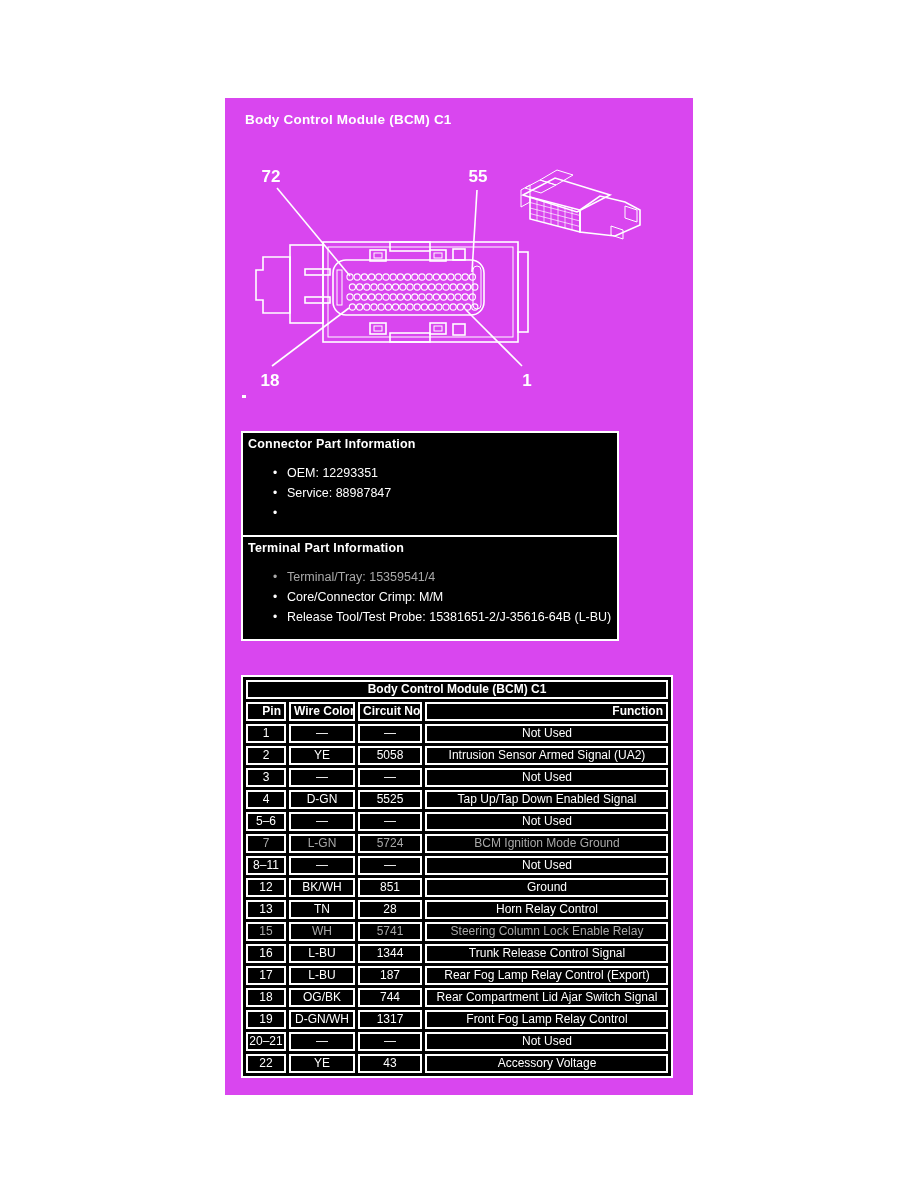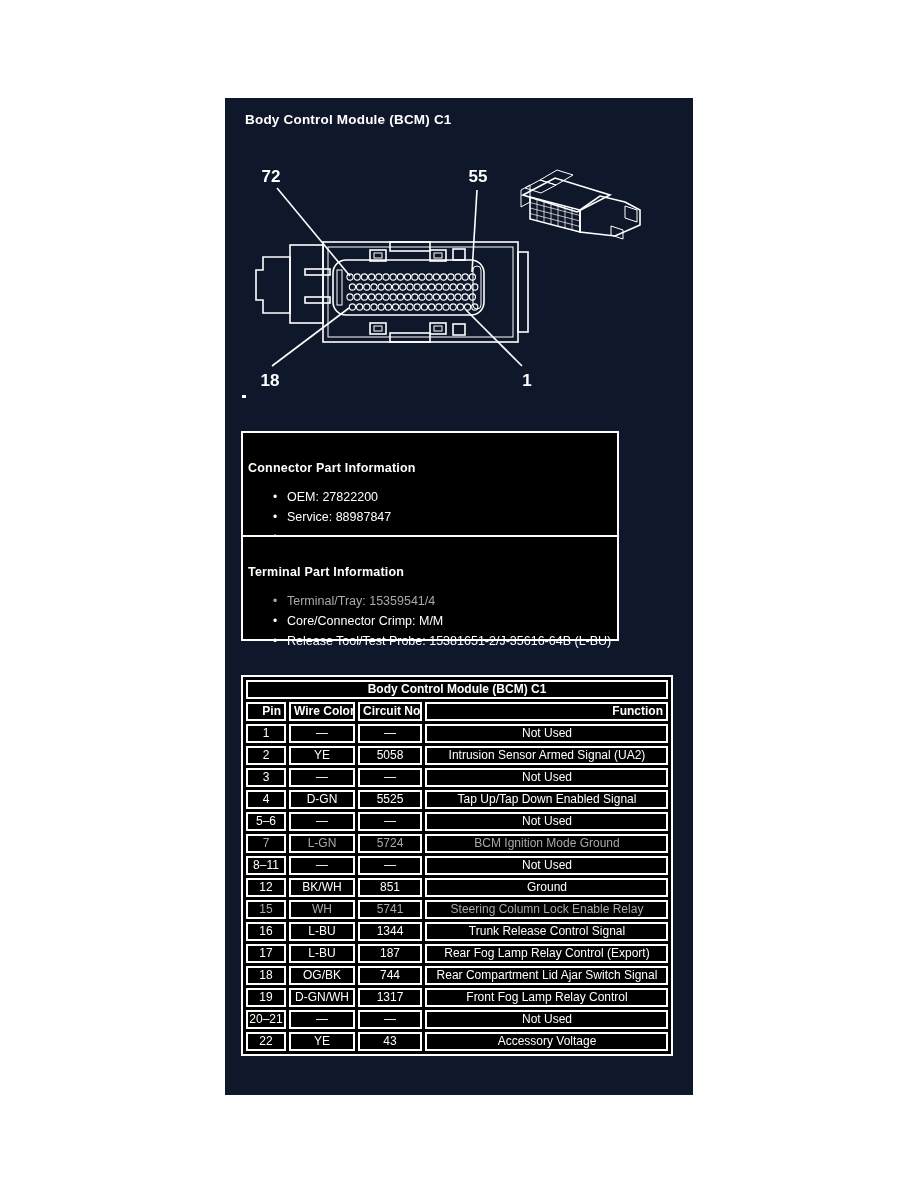--- a/index.html
+++ b/index.html
@@ -2,21 +2,21 @@
 <html><head>
 <meta charset="utf-8">
 <style>
   html,body{margin:0;padding:0;}
   body{
     width:918px;height:1188px;background:#ffffff;position:relative;
     font-family:"Liberation Sans",sans-serif;-webkit-font-smoothing:antialiased;
   }
   .panel{
     position:absolute;left:225px;top:98px;width:468px;height:997px;
-    background:#0f172a;color:#fff;overflow:hidden;
+    background:#d946ef;color:#fff;overflow:hidden;
   }
   .page-title{
     position:absolute;left:20px;top:14px;
     font-size:13.5px;font-weight:bold;letter-spacing:.2px;white-space:nowrap;
   }
   svg.diagram{position:absolute;left:0;top:52px;}
   svg.diagram .ln{stroke:#fff;stroke-width:1.6;fill:none;}
   svg.diagram .thin{stroke:#fff;stroke-width:1;fill:none;}
   svg.diagram text{
     font-family:"Liberation Sans",sans-serif;font-weight:bold;
@@ -27,21 +27,21 @@
 
   .stray-dot{position:absolute;left:17px;top:297px;width:4px;height:3px;background:#fff;}
 
   .infobox{
     position:absolute;left:16px;width:378px;height:106px;
     border:2px solid #fff;box-sizing:border-box;background:#000;
   }
   .infobox.first{top:333px;}
   .infobox.second{top:437px;}
   .infobox-heading{
-    font-size:12.5px;font-weight:bold;padding:4px 6px 0 5px;letter-spacing:.2px;margin-top:24px;
+    font-size:12.5px;font-weight:bold;padding:4px 6px 0 5px;letter-spacing:.2px;
   }
   .bullet-list{margin-top:12px;}
   .bullet-item{display:flex;align-items:baseline;line-height:20px;font-size:12.5px;}
   .bullet{width:14px;margin-left:30px;font-size:12px;flex:none;}
   .bullet-text{white-space:nowrap;}
   .dim{color:#a9a9a9;}
 
   table.pin-table{
     position:absolute;left:16px;top:577px;width:432px;
     border-collapse:separate;border-spacing:3px;
@@ -203,21 +203,21 @@
     </g>
   </svg>
 
   <div class="stray-dot"></div>
 
   <div class="infobox first">
     <div class="infobox-heading">Connector Part Information</div>
     <div class="bullet-list" id="connector-items">
         <div class="bullet-item">
           <span class="bullet">•</span>
-          <span class="bullet-text">OEM: 27822200</span>
+          <span class="bullet-text">OEM: 12293351</span>
         </div>
         <div class="bullet-item">
           <span class="bullet">•</span>
           <span class="bullet-text">Service: 88987847</span>
         </div>
         <div class="bullet-item">
           <span class="bullet">•</span>
         </div>
       </div>
   </div>
@@ -300,20 +300,26 @@
           <td class="c-center">—</td>
           <td class="c-center">—</td>
           <td class="c-func">Not Used</td>
         </tr>
         <tr>
           <td class="c-pin">12</td>
           <td class="c-center">BK/WH</td>
           <td class="c-center">851</td>
           <td class="c-func">Ground</td>
         </tr>
+        <tr>
+          <td class="c-pin">13</td>
+          <td class="c-center">TN</td>
+          <td class="c-center">28</td>
+          <td class="c-func">Horn Relay Control</td>
+        </tr>
         <tr class="dim">
           <td class="c-pin">15</td>
           <td class="c-center">WH</td>
           <td class="c-center">5741</td>
           <td class="c-func">Steering Column Lock Enable Relay</td>
         </tr>
         <tr>
           <td class="c-pin">16</td>
           <td class="c-center">L-BU</td>
           <td class="c-center">1344</td>

